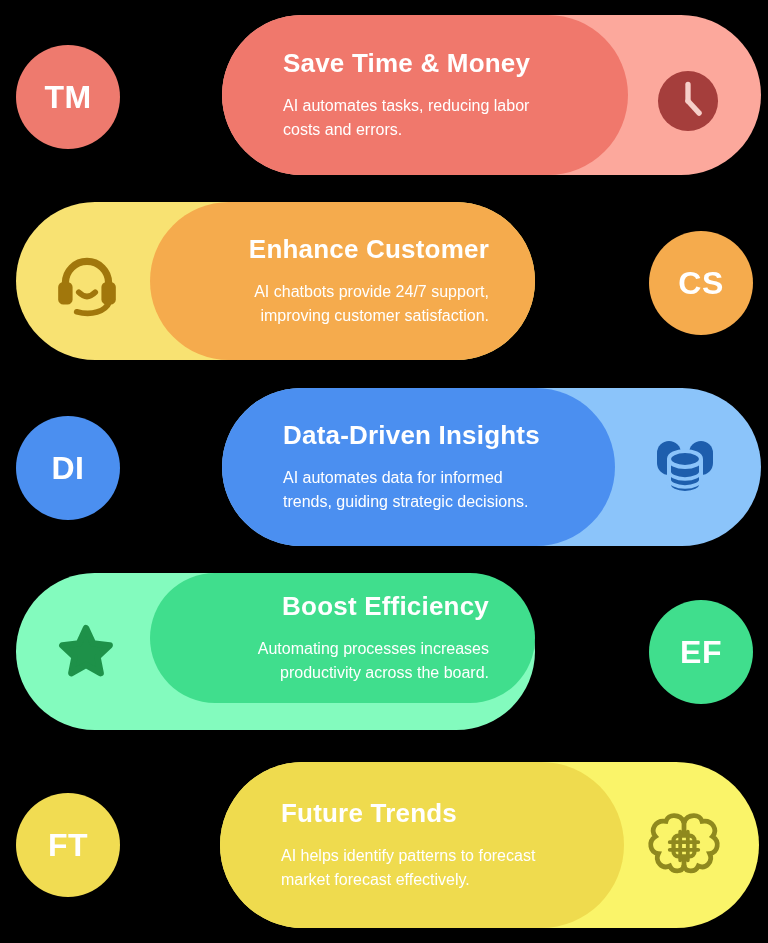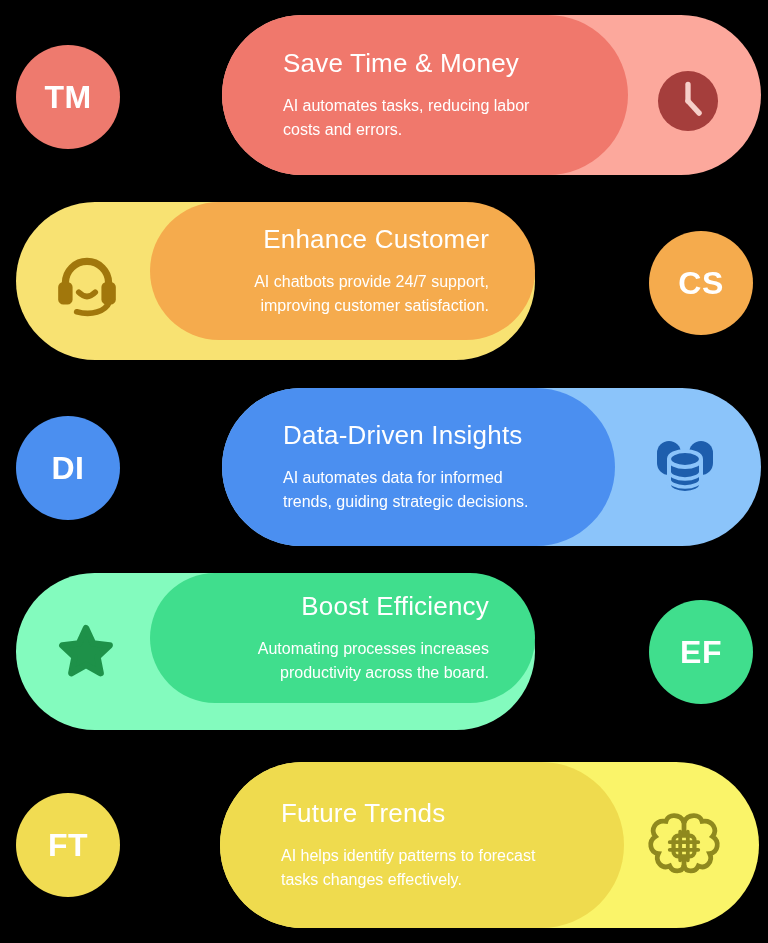--- a/index.html
+++ b/index.html
@@ -12,21 +12,21 @@
   .stage{position:absolute;left:0;top:0;width:768px;height:943px}
   .stage *{box-sizing:border-box}
   .pill{position:absolute;border-radius:999px}
   .outer{background:var(--outer)}
   .inner{
     background:var(--inner);
     display:flex;flex-direction:column;justify-content:center;
   }
   .side-right .inner{padding:0 40px 0 61px;align-items:flex-start;text-align:left}
   .side-left  .inner{padding:0 46px 0 40px;align-items:flex-end;text-align:right}
-  .title{margin:0;font-size:26px;font-weight:400;color:#fff;letter-spacing:.2px}
+  .title{margin:0;font-size:26px;font-weight:700;color:#fff;letter-spacing:.2px}
   .body{margin:15px 0 0;font-size:16px;line-height:1.5;color:#fff;font-weight:400}
   .side-right .body{max-width:272px}
   .side-left  .body{max-width:252px}
   .badge{
     position:absolute;width:104px;height:104px;border-radius:50%;
     background:var(--badge);
     display:flex;align-items:center;justify-content:center;
   }
   .badge-text{color:#fff;font-size:32px;font-weight:700;letter-spacing:.5px}
   .icon-wrap{position:absolute;display:flex;align-items:center;justify-content:center}
@@ -50,21 +50,21 @@
       <svg viewBox="0 0 64 64">
         <circle cx="32" cy="32" r="31" fill="var(--icon)"></circle>
         <path d="M32 32 V15" stroke="var(--icon2)" stroke-width="5.5" stroke-linecap="round" fill="none"></path>
         <path d="M32 32 L43.5 44.5" stroke="var(--icon2)" stroke-width="5.5" stroke-linecap="round" fill="none"></path>
       </svg>
     </div>
   </section>
 
   <section class="side-left" style="--outer: #F8E272; --inner: #F5AB4D; --badge: #F5AB4D; --icon: #A1770C; --icon2: #F8E272;">
     <div class="pill outer" style="left:16px;top:202px;width:519px;height:158px"></div>
-    <div class="pill inner" style="left:150px;top:202px;width:385px;height:138px">
+    <div class="pill inner" style="left:150px;top:202px;width:385px;height:158px">
       <h2 class="title">Enhance Customer</h2>
       <p class="body">AI chatbots provide 24/7 support, improving customer satisfaction.</p>
     </div>
     <div class="icon-wrap" style="left:52px;top:248px;width:70px;height:70px">
       <svg viewBox="0 0 68 68">
         <path d="M13 38 v-4 a21 21 0 0 1 42 0 v4" fill="none" stroke="var(--icon)" stroke-width="7"></path>
         <rect x="6" y="33" width="14" height="22" rx="5" fill="var(--icon)"></rect>
         <rect x="48" y="33" width="14" height="22" rx="5" fill="var(--icon)"></rect>
         <path d="M24 62 C38 66 52 62 56 52" fill="none" stroke="var(--icon)" stroke-width="5.5" stroke-linecap="round"></path>
         <path d="M26 43 q8 8 16 0" fill="none" stroke="var(--icon)" stroke-width="5.5" stroke-linecap="round"></path>
@@ -112,21 +112,21 @@
     </div>
   </section>
 
   <section class="side-right" style="--outer: #FAF469; --inner: #EFDB4E; --badge: #F1DC52; --icon: #8F891E; --icon2: #FAF469;">
     <div class="badge" style="left:16px;top:793px">
       <span class="badge-text">FT</span>
     </div>
     <div class="pill outer" style="left:220px;top:762px;width:539px;height:166px"></div>
     <div class="pill inner" style="left:220px;top:762px;width:404px;height:166px">
       <h2 class="title">Future Trends</h2>
-      <p class="body">AI helps identify patterns to forecast tasks changes effectively.</p>
+      <p class="body">AI helps identify patterns to forecast market forecast effectively.</p>
     </div>
     <div class="icon-wrap" style="left:646px;top:808px;width:76px;height:76px">
       <svg viewBox="0 0 80 80" fill="none" stroke="var(--icon)" stroke-width="5" stroke-linecap="round">
         <path d="M40,15 C36,6 23,6 21,14 C10,12 4,23 10,30 C2,35 4,47 13,48 C9,56 17,65 25,61 C28,68 38,68 40,61"></path>
         <path d="M40,15 C44,6 57,6 59,14 C70,12 76,23 70,30 C78,35 76,47 67,48 C71,56 63,65 55,61 C52,68 42,68 40,61"></path>
         <path d="M40,15 V26"></path>
         <path d="M40,54 V61"></path>
         <rect x="29" y="29" width="22" height="22" rx="5" stroke-width="4.5"></rect>
         <path d="M25,36 H55 M25,44 H55 M36,25 V55 M44,25 V55" stroke-width="4"></path>
       </svg>

